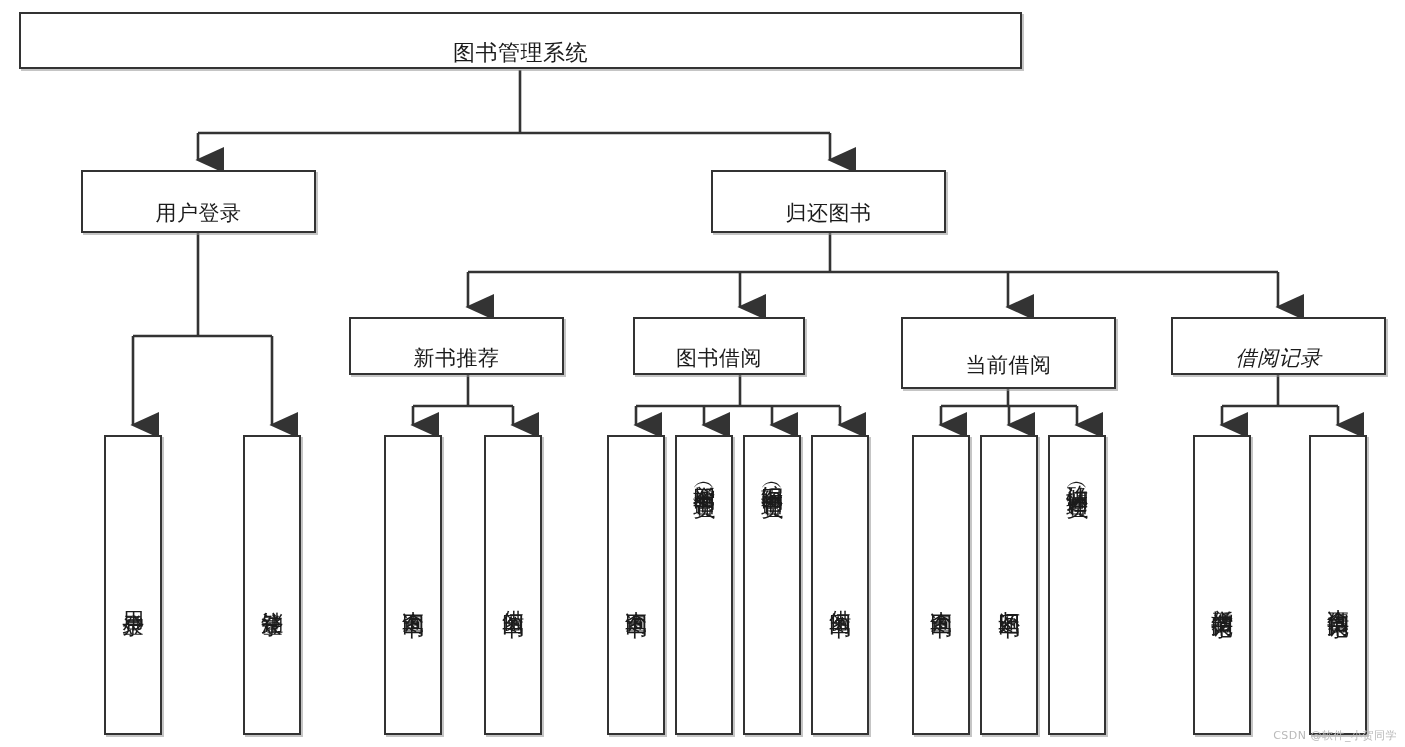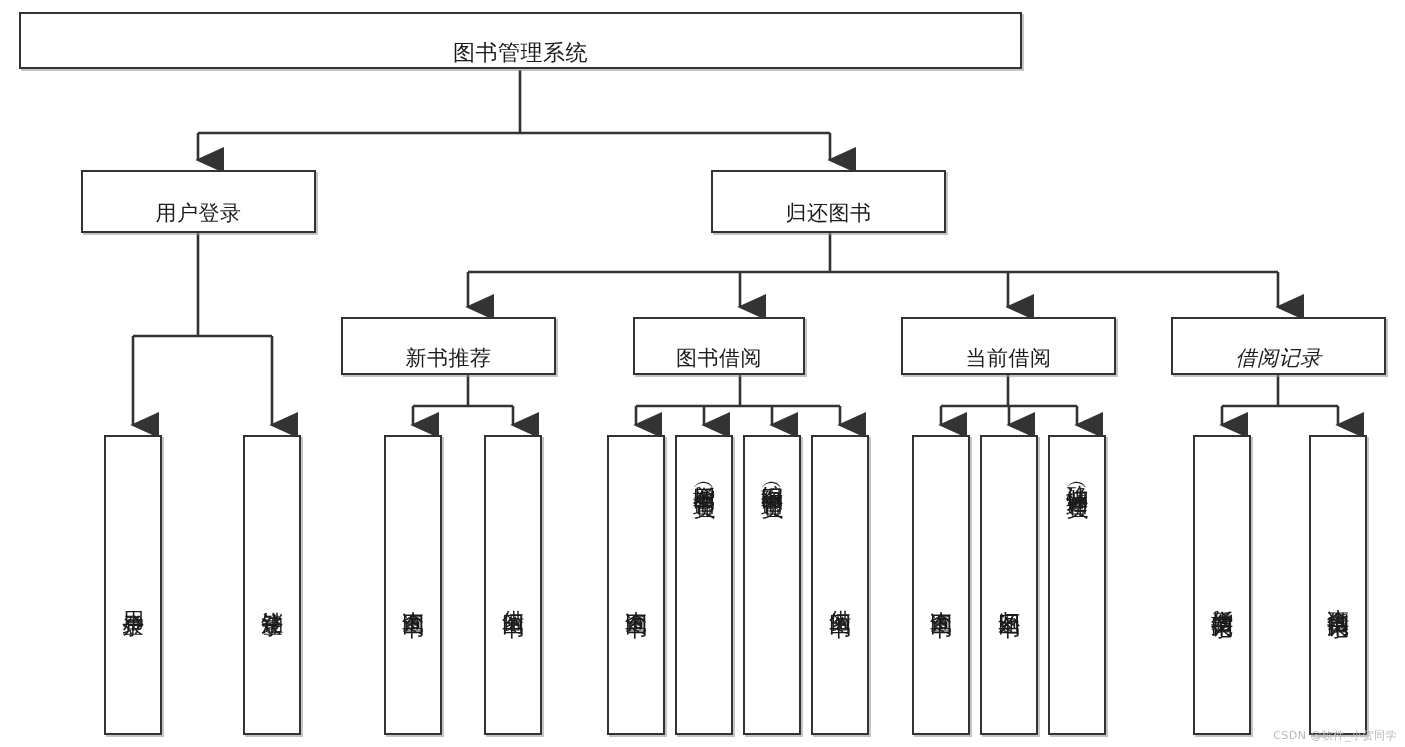--- a/index.html
+++ b/index.html
@@ -139,27 +139,27 @@
     <span class="label">图书管理系统</span>
   </div>
 
   <div class="node horiz" style="left:81px; top:170px; width:235px; height:63px;">
     <span class="label">用户登录</span>
   </div>
   <div class="node horiz" style="left:711px; top:170px; width:235px; height:63px;">
     <span class="label">归还图书</span>
   </div>
 
-  <div class="node horiz" style="left:341px; top:317px; width:215px; height:58px;">
+  <div class="node horiz" style="left:349px; top:317px; width:215px; height:58px;">
     <span class="label">新书推荐</span>
   </div>
   <div class="node horiz" style="left:633px; top:317px; width:172px; height:58px;">
     <span class="label">图书借阅</span>
   </div>
-  <div class="node horiz" style="left:901px; top:317px; width:215px; height:58px;">
+  <div class="node horiz" style="left:901px; top:317px; width:215px; height:72px;">
     <span class="label">当前借阅</span>
   </div>
   <div class="node horiz" style="left:1171px; top:317px; width:215px; height:58px;font-style:italic;">
     <span class="label">借阅记录</span>
   </div>
 
   <div class="node vert centered" style="left:104px; top:435px; width:58px; height:300px;">
     <span class="label">用户登录</span>
   </div>
   <div class="node vert centered" style="left:243px; top:435px; width:58px; height:300px;">

